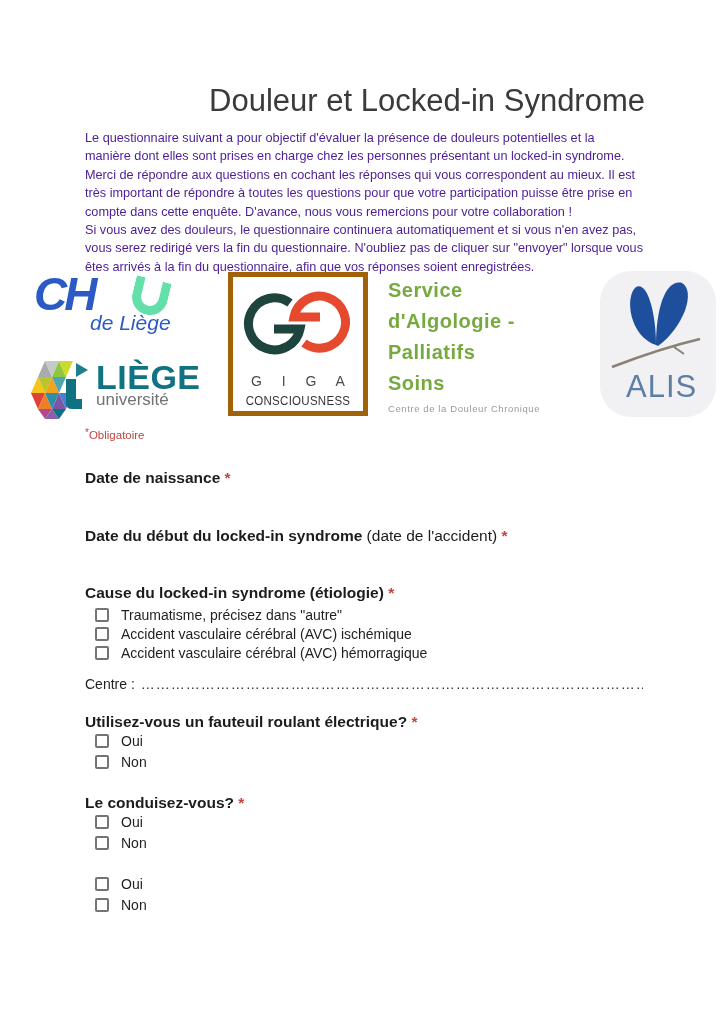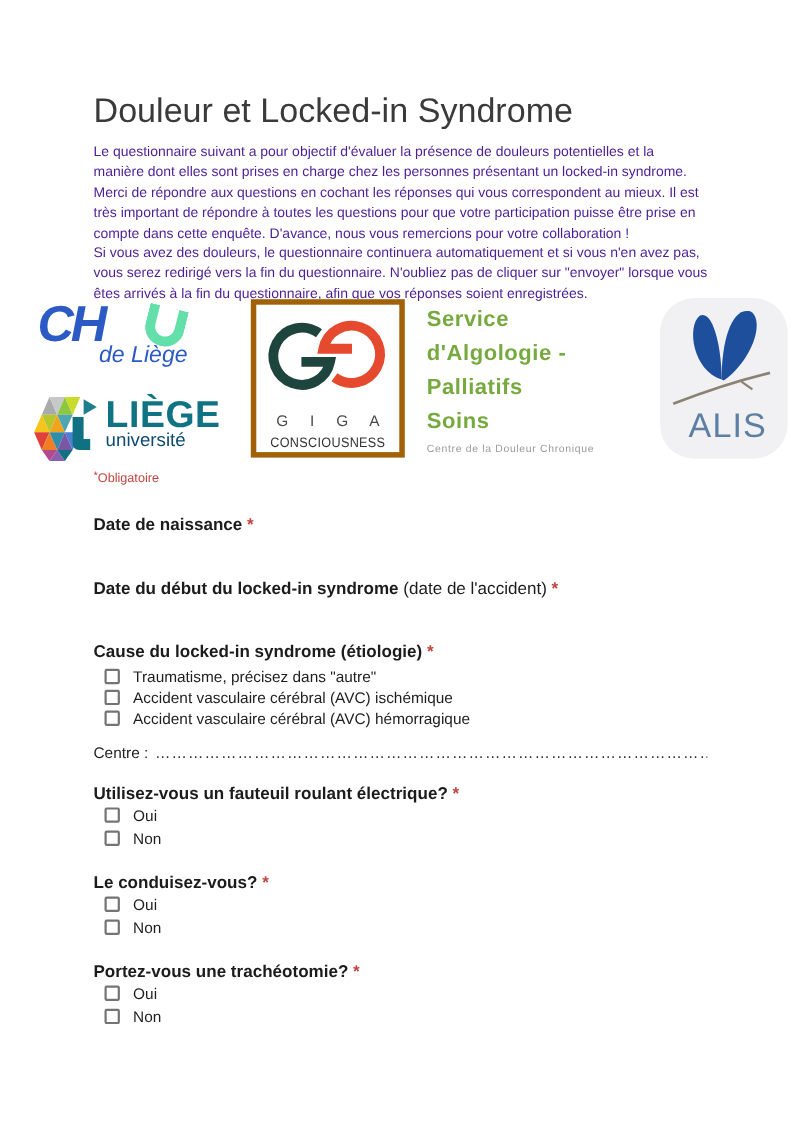--- a/index.html
+++ b/index.html
@@ -5,21 +5,21 @@
   html,body { margin:0; padding:0; background:#e9e9e9; }
   .page {
     position:relative; width:724px; height:1024px; margin:0 auto;
     background:#ffffff; overflow:hidden;
     font-family:"Liberation Sans", sans-serif; color:#2e2e2e;
   }
 
   
   .doc-title {
     position:absolute; left:85px; top:84px; width:560px;
-    font-size:31px; line-height:34px; color:#3a3a3a; letter-spacing:0;
+    font-size:31px; line-height:34px; color:#3a3a3a; letter-spacing:0;text-align:right;
   }
   .intro { position:absolute; left:85px; top:129px; width:558px;
     font-size:12.7px; line-height:18.4px; color:#4c1d95; }
   .intro p { margin:0; }
 
   
   .logos { position:absolute; left:30px; top:271px; width:690px; height:152px; display:flex; }
 
   .chu-col { width:192px; display:flex; flex-direction:column; }
   .chu-logo { height:74px; position:relative; }
@@ -28,21 +28,21 @@
   .chu-u {
     position:absolute; left:102px; top:8px; width:36px; height:36px; box-sizing:border-box;
     border:9px solid #63dfa9; border-top:none; border-radius:0 0 26px 26px;
     transform:rotate(14deg);
   }
   .chu-sub { position:absolute; left:60px; top:40px; font-size:21px; font-weight:normal; font-style:italic; color:#2b5ac4; }
 
   .uliege-logo { height:74px; margin-top:4px; display:flex; align-items:center; }
   .uliege-text { margin-left:6px; display:flex; flex-direction:column; }
   .uliege-name { font-size:34px; font-weight:bold; color:#0f7383; line-height:28px; letter-spacing:0.5px; }
-  .uliege-sub { font-size:17px; color:#0c4a6e; line-height:18px; }
+  .uliege-sub { font-size:17px; color:#737373; line-height:18px; }
 
   .giga-box { width:140px; height:144px; margin-left:6px; margin-top:1px; box-sizing:border-box;
     border:5px solid #a16207; background:#fff; text-align:center; }
   .giga-acronym { margin-top:8px; font-size:14px; color:#4a4a4a; letter-spacing:8px; text-indent:8px; }
   .giga-label { margin-top:5px; font-size:12.5px; color:#343434; letter-spacing:0.3px;
     font-family:"Liberation Sans", sans-serif; transform:scaleX(0.92); }
 
   .algology { width:204px; margin-left:20px; padding-top:4px; }
   .alg-line { font-size:20px; line-height:31px; font-weight:bold; color:#76a93e; letter-spacing:0.5px; }
   .alg-sub { margin-top:4px; font-size:9.5px; color:#9a9a9a; letter-spacing:0.6px; }
@@ -201,21 +201,20 @@
         <span class="checkbox"></span>
         <span class="opt-label">Oui</span>
       </div>
       <div class="opt-row opt-row-lg">
         <span class="checkbox"></span>
         <span class="opt-label">Non</span>
       </div>
     </div>
 
     <div class="q6">
-      <div class="q-label"><span>Portez-vous une trachéotomie?</span> <span class="req">*</span></div>
       <div class="opt-row opt-row-lg">
         <span class="checkbox"></span>
         <span class="opt-label">Oui</span>
       </div>
       <div class="opt-row opt-row-lg">
         <span class="checkbox"></span>
         <span class="opt-label">Non</span>
       </div>
     </div>
 

